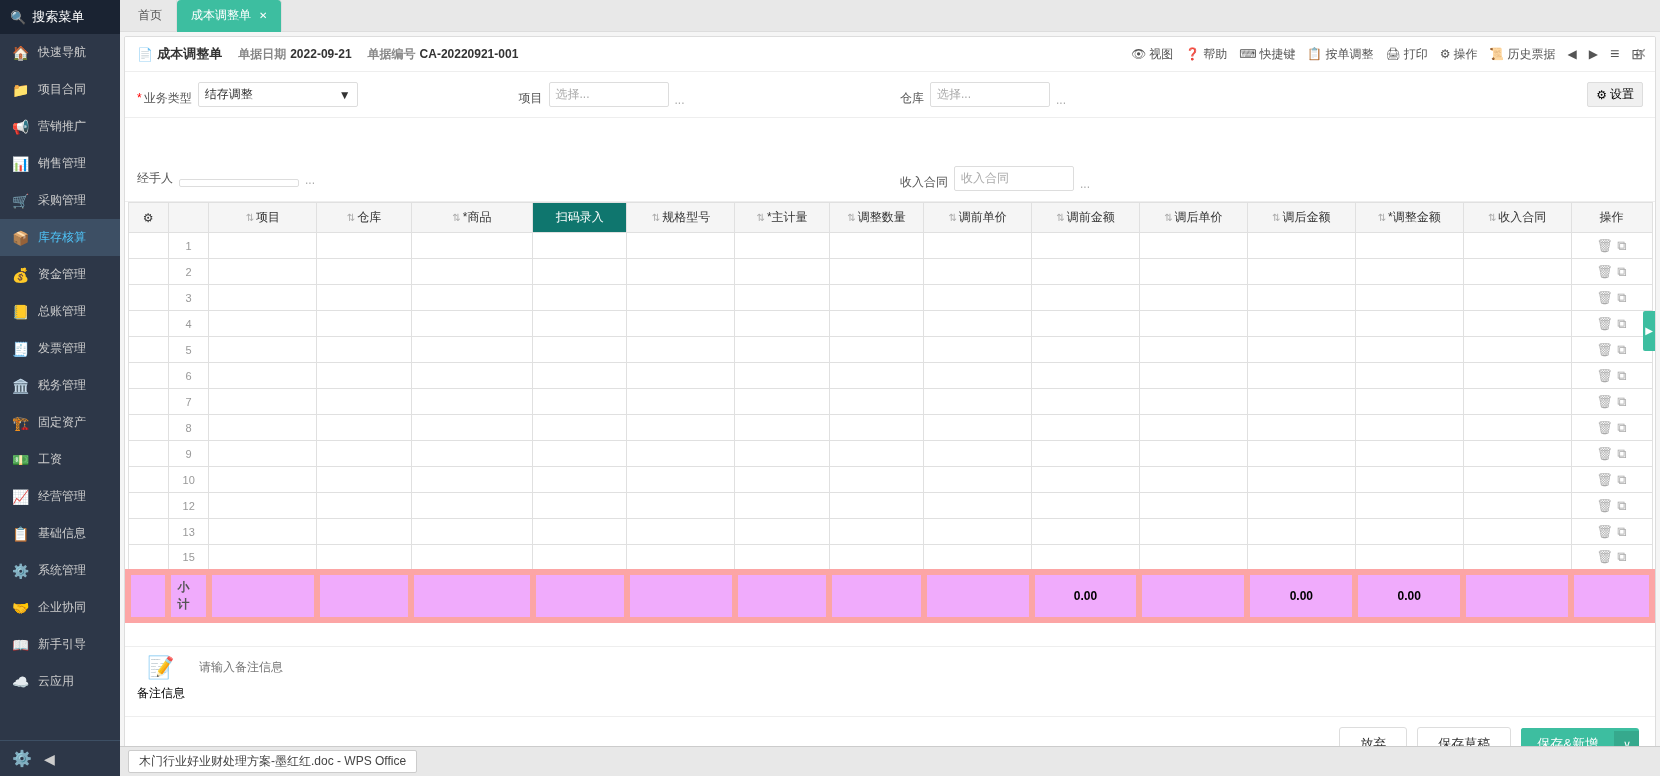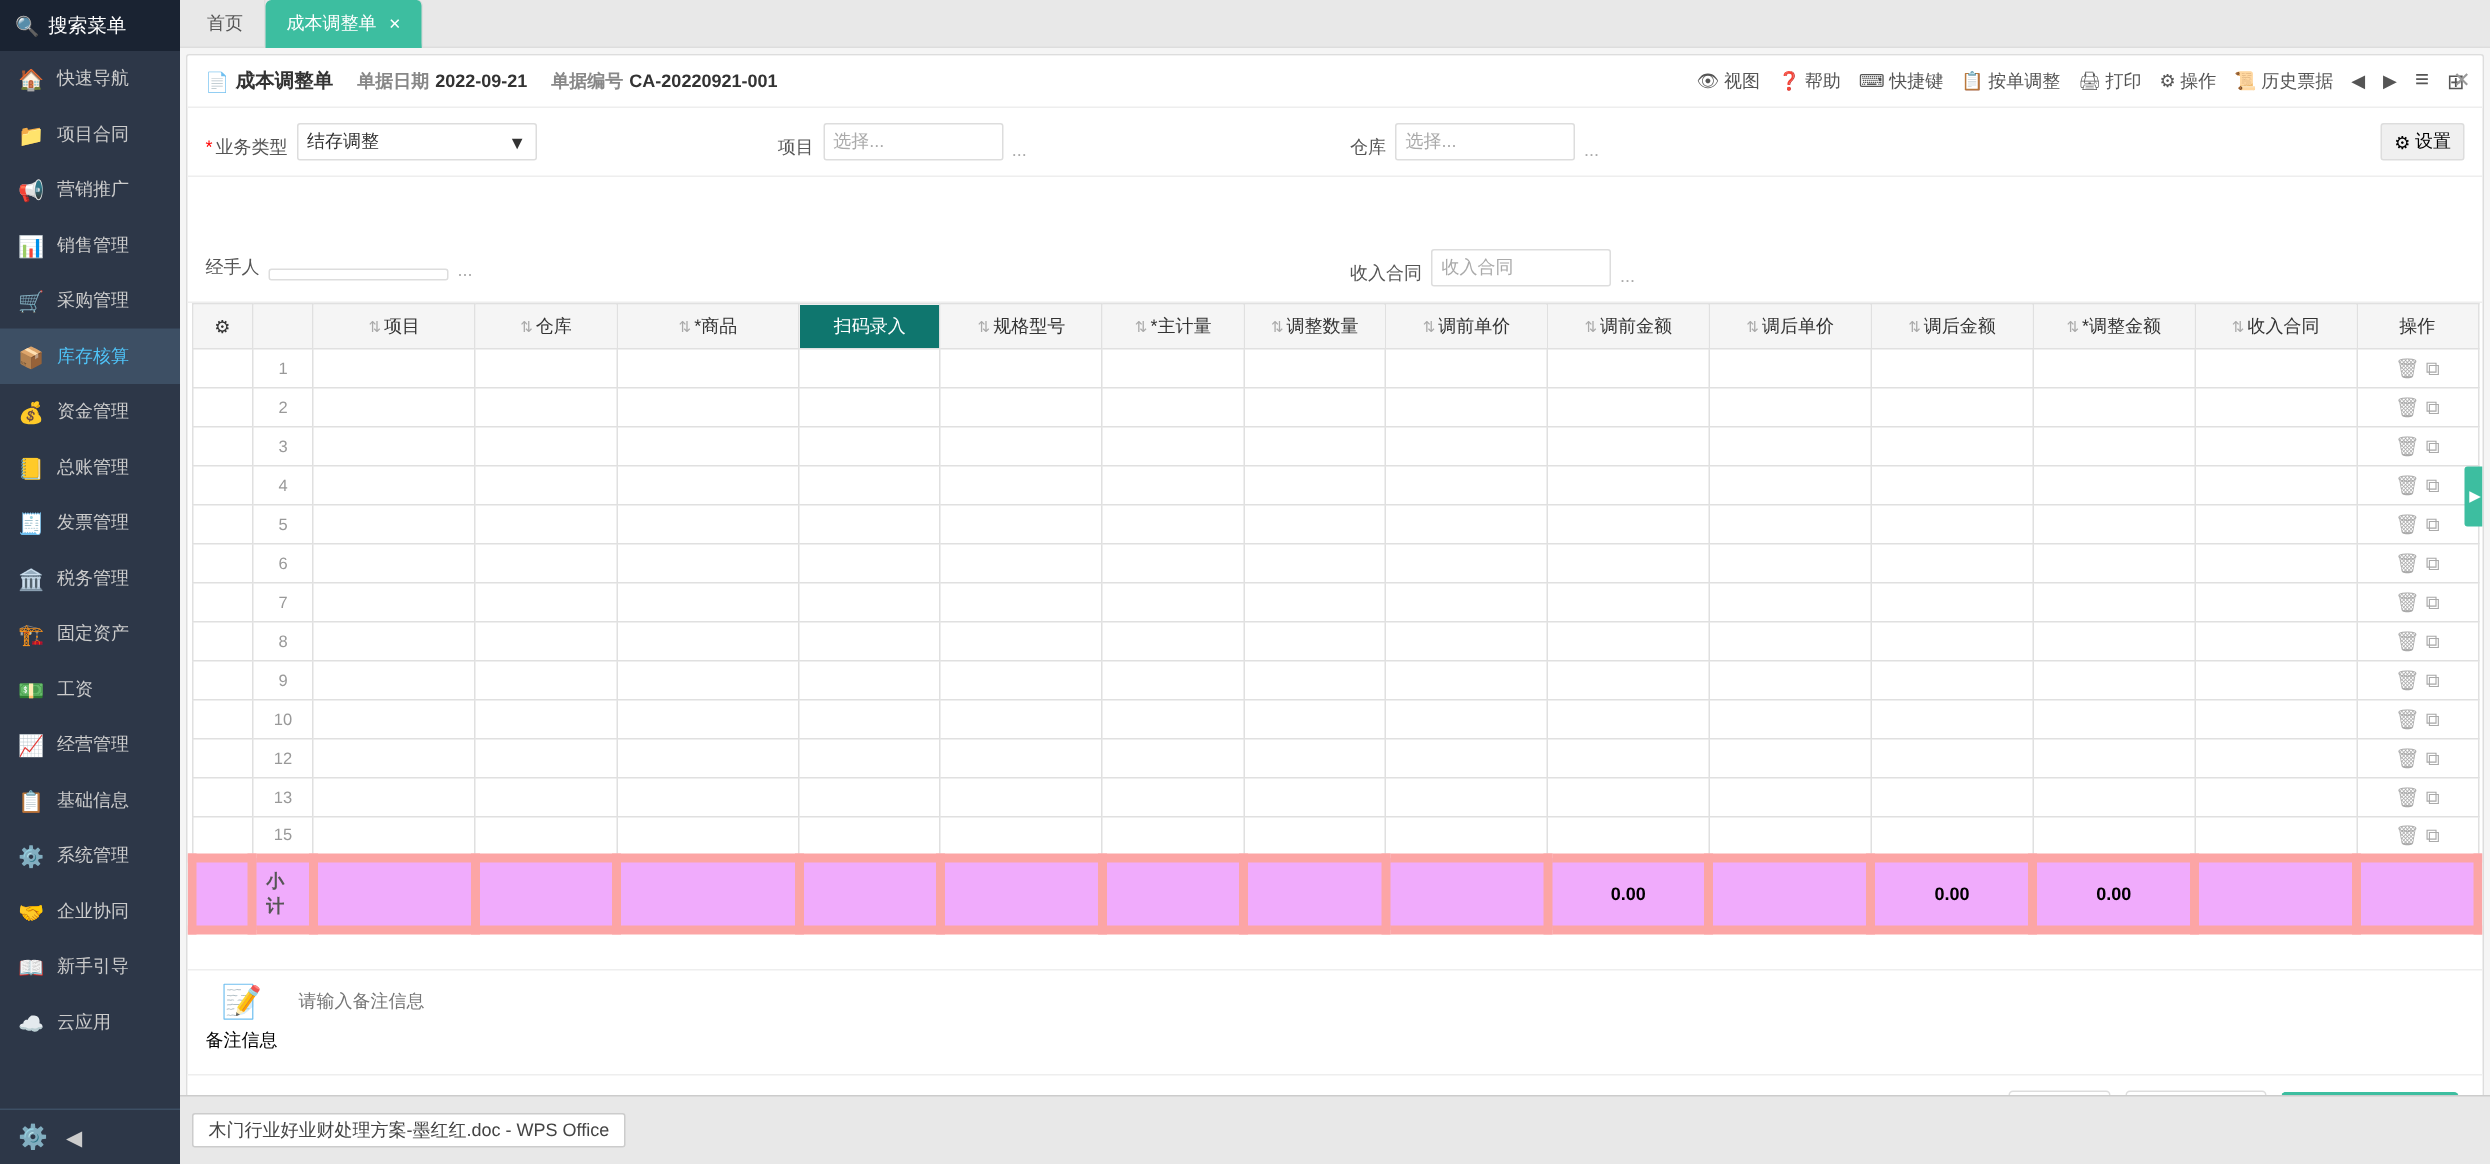--- a/index.html
+++ b/index.html
@@ -340,21 +340,21 @@
     .col-adjust-amount { width: 80px; }
     .col-income { width: 80px; }
     .col-action { width: 60px; }
 
     
     .taskbar {
       position: fixed;
       bottom: 0;
       left: 120px;
       right: 0;
-      height: 46px;
+      height: 30px;
       background: #e8e8e8;
       border-top: 1px solid #ccc;
       display: flex;
       align-items: center;
       padding: 0 8px;
       font-size: 12px;
       color: #444;
     }
     .taskbar-item {
       background: #fff;

